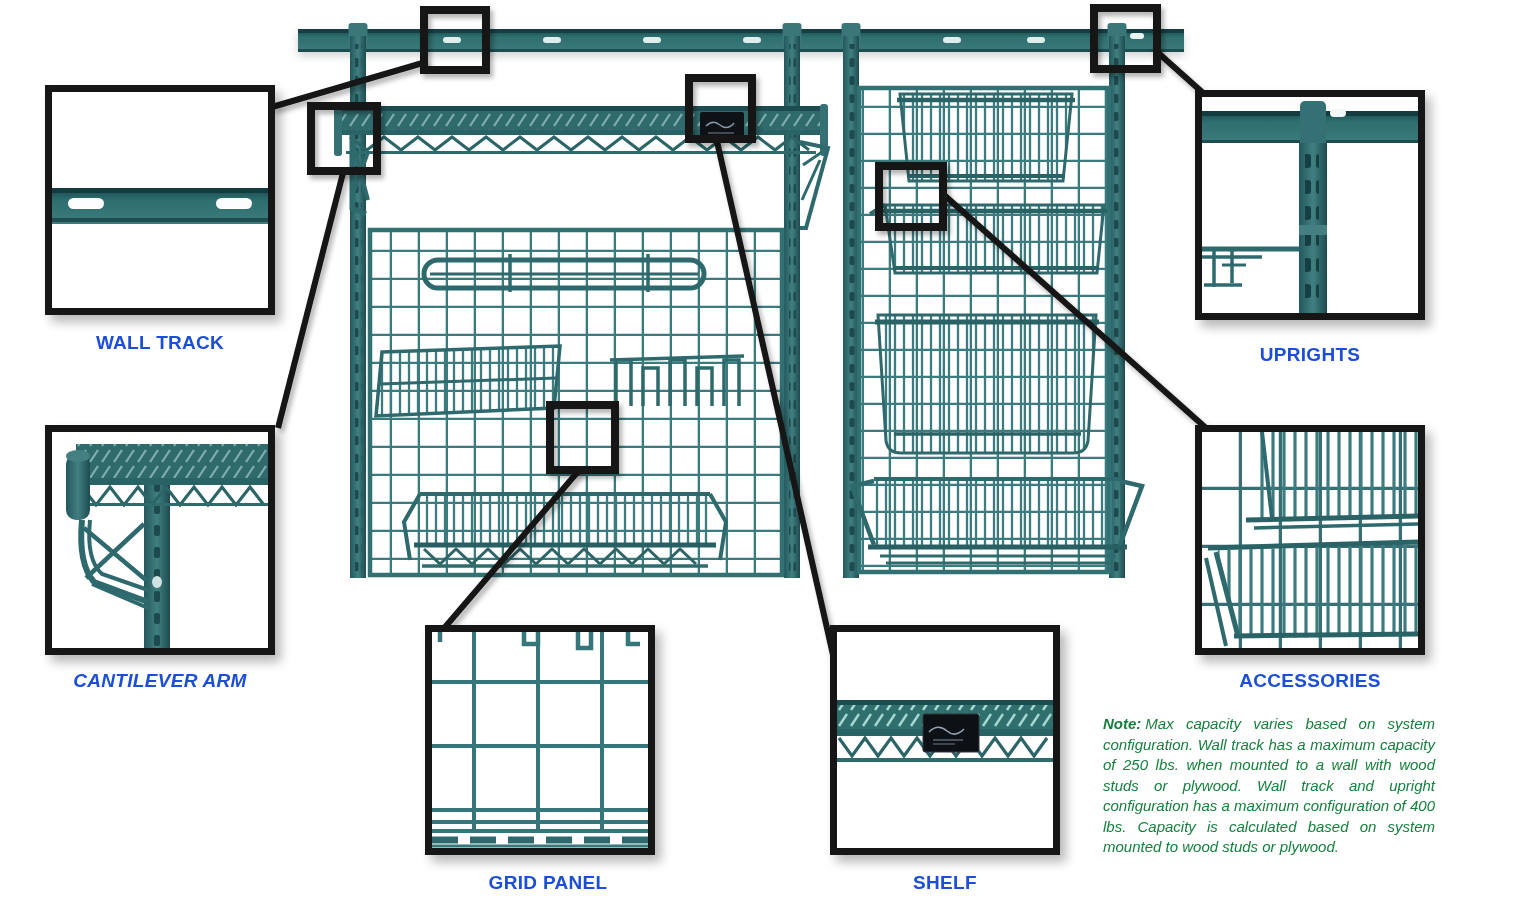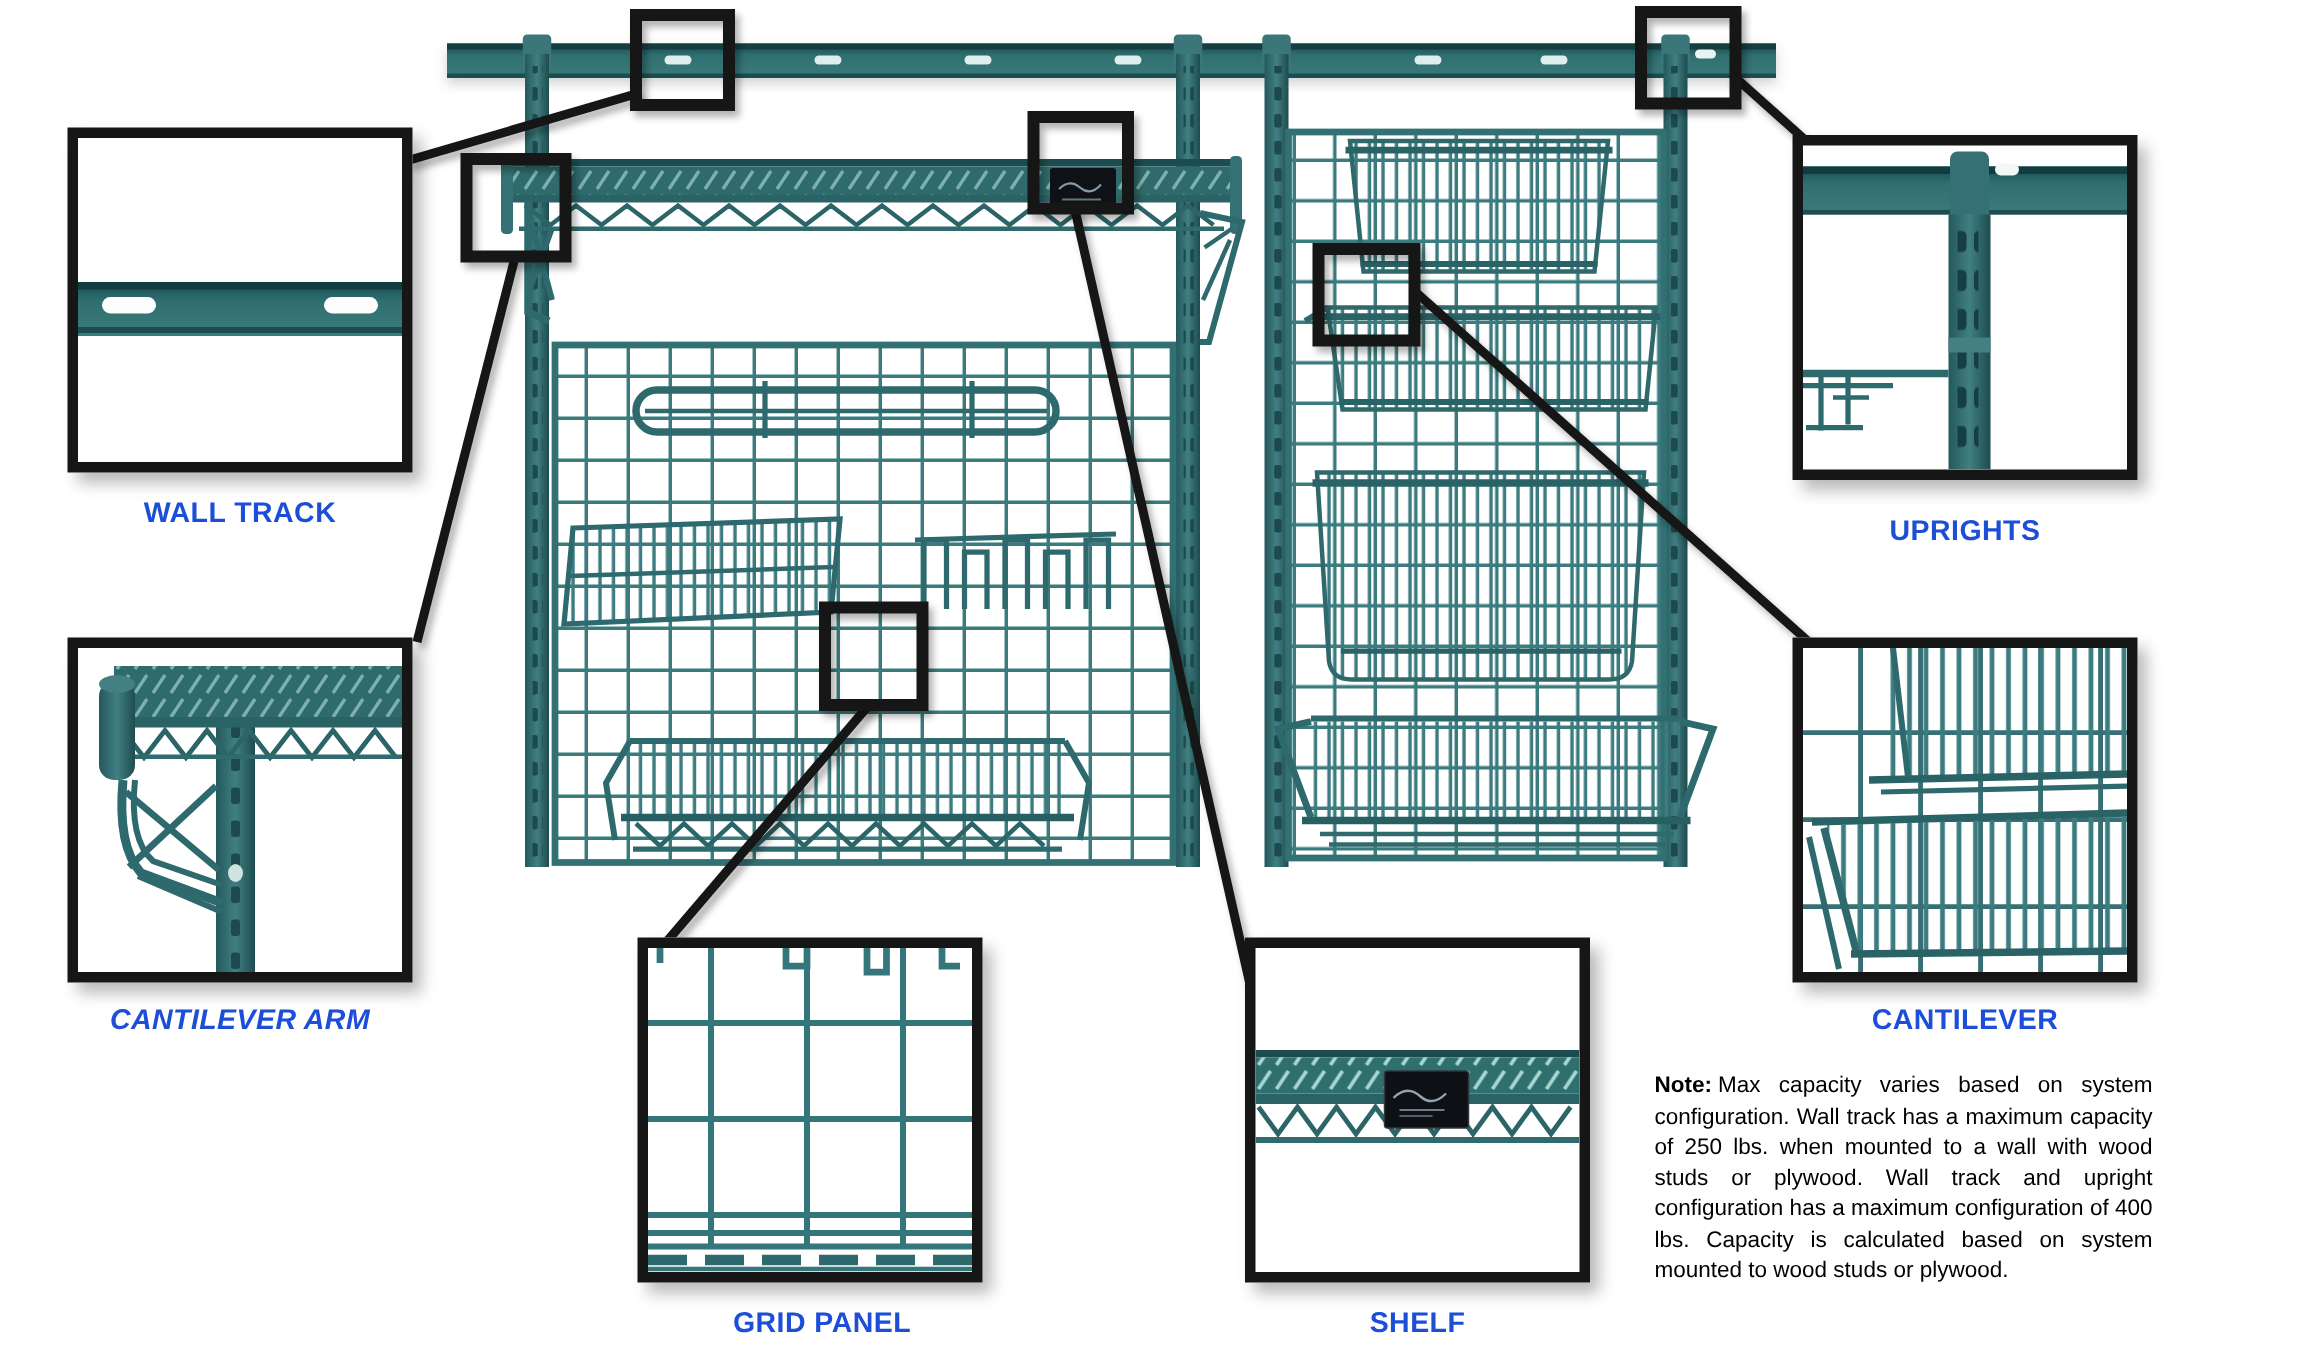--- a/index.html
+++ b/index.html
@@ -13,22 +13,22 @@
     border:7px solid #161616; box-sizing:border-box;
     box-shadow:6px 7px 10px rgba(0,0,0,0.28);
   }
   .detail-box svg { display:block; }
   .callout-label {
     position:absolute; width:230px; text-align:center;
     font-weight:bold; font-size:19px; letter-spacing:0.3px; color:#1d4ed8;
   }
   .note {
     position:absolute; left:1103px; top:714px; width:332px;
-    font-size:15px; line-height:20.5px;
-    color:#000000; text-align:justify;
+    font-style:italic; font-size:15px; line-height:20.5px;
+    color:#15803d; text-align:justify;
   }
   .note .np { font-weight:bold; margin-right:4px; }
 </style>
 </head>
 <body>
 
 <div class="canvas">
 
   <svg id="scene" width="1536" height="905" viewBox="0 0 1536 905">
     <defs>
@@ -371,17 +371,17 @@
         <path d="M96,112 h22" stroke="#6d7a88" stroke-width="1"></path>
       </g>
     </svg>
   </div>
 
   <div class="callout-label" style="left:45px; top:332px;">WALL TRACK</div>
   <div class="callout-label" style="left:45px; top:670px;font-style:italic;">CANTILEVER ARM</div>
   <div class="callout-label" style="left:433px; top:872px;">GRID PANEL</div>
   <div class="callout-label" style="left:830px; top:872px;">SHELF</div>
   <div class="callout-label" style="left:1195px; top:344px;">UPRIGHTS</div>
-  <div class="callout-label" style="left:1195px; top:670px;">CANTILEVER</div>
+  <div class="callout-label" style="left:1195px; top:670px;">ACCESSORIES</div>
 
   <div class="note"><span class="np">Note:</span><span>Max capacity varies based on system configuration. Wall track has a maximum capacity of 250 lbs. when mounted to a wall with wood studs or plywood. Wall track and upright configuration has a maximum configuration of 400 lbs. Capacity is calculated based on system mounted to wood studs or plywood.</span></div>
 
 </div>
 
 </body></html>

